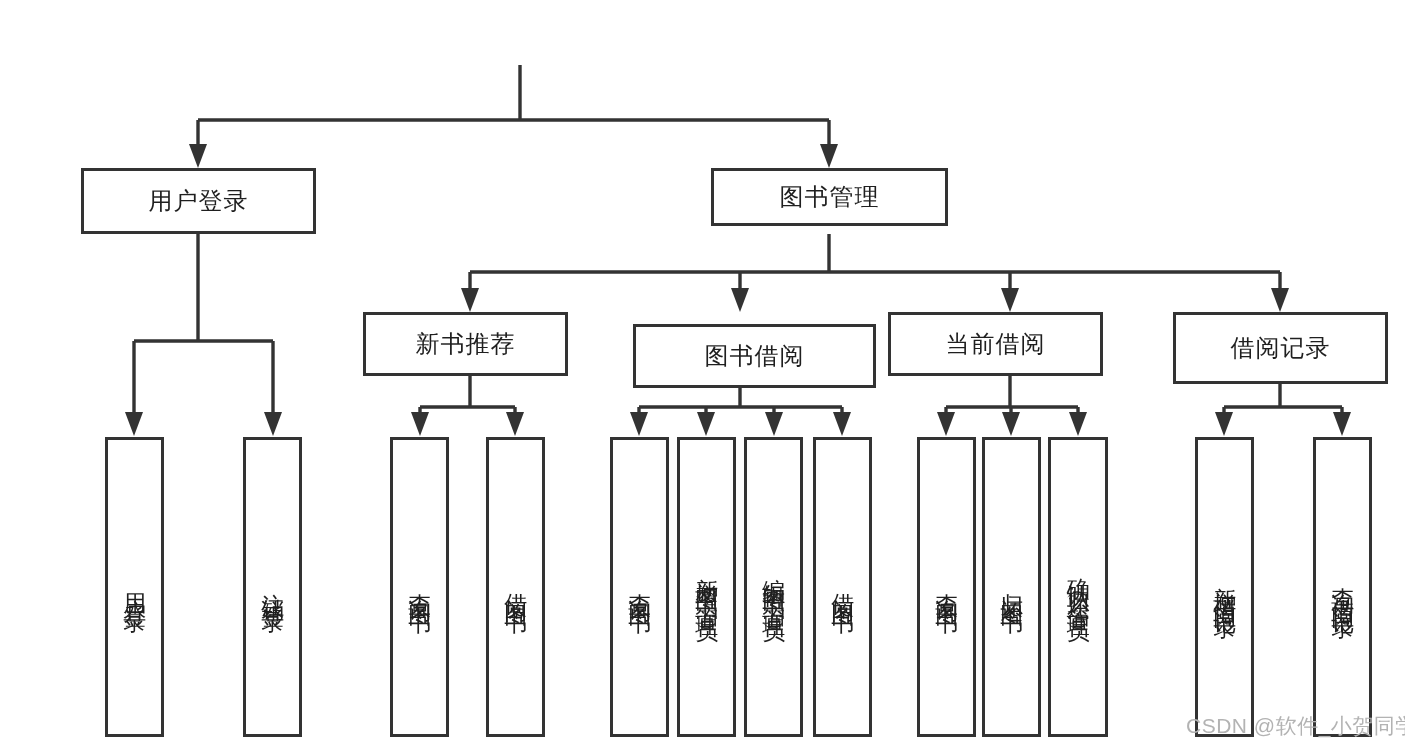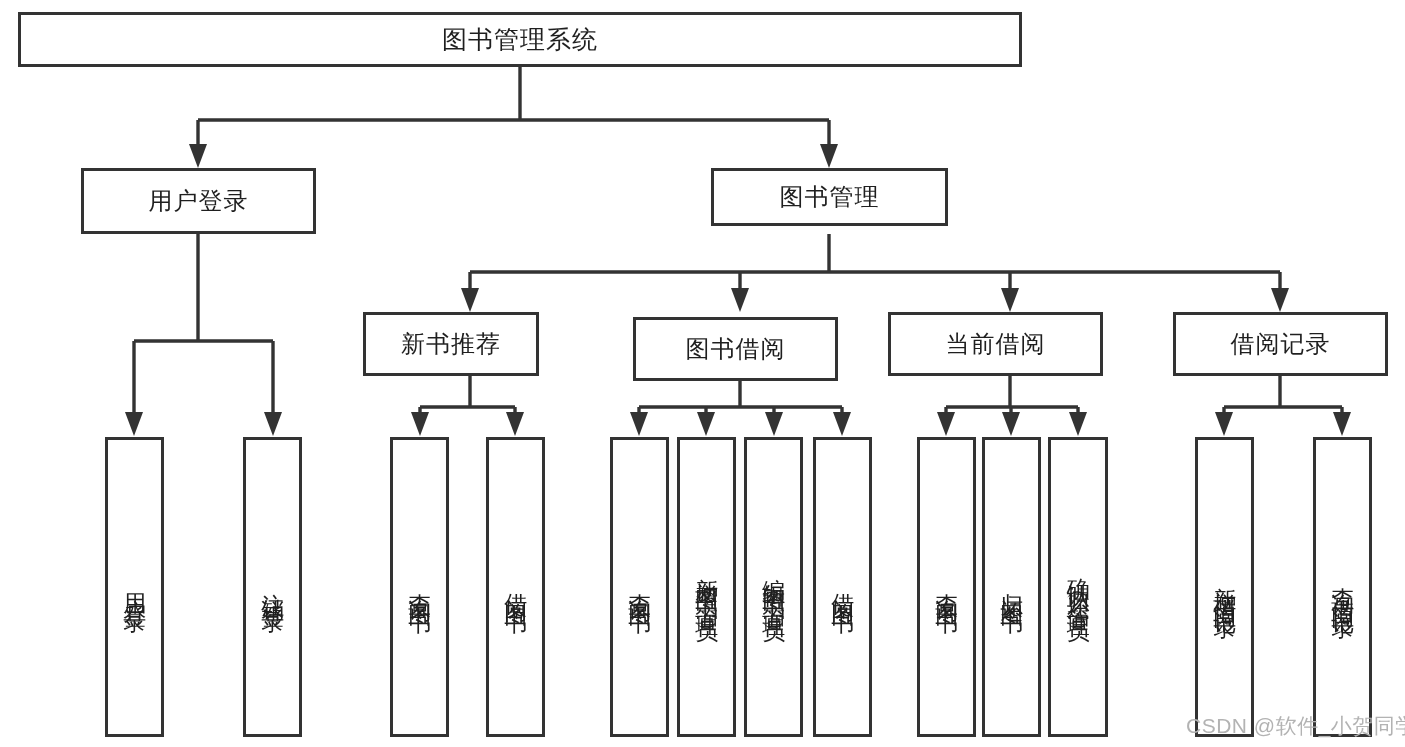--- a/index.html
+++ b/index.html
@@ -68,41 +68,38 @@
       M1001 288 L1019 288 L1010 312 Z  M1271 288 L1289 288 L1280 312 Z
       M125 412 L143 412 L134 436 Z  M264 412 L282 412 L273 436 Z
       M411 412 L429 412 L420 436 Z  M506 412 L524 412 L515 436 Z
       M630 412 L648 412 L639 436 Z  M697 412 L715 412 L706 436 Z
       M765 412 L783 412 L774 436 Z  M833 412 L851 412 L842 436 Z
       M937 412 L955 412 L946 436 Z  M1002 412 L1020 412 L1011 436 Z
       M1069 412 L1087 412 L1078 436 Z  M1215 412 L1233 412 L1224 436 Z
       M1333 412 L1351 412 L1342 436 Z"></path>
   </svg>
 
-  <div class="node root-node" style="left:18px;top:12px;width:1004px;height:55px">
-    <span class="hlabel">图书管理系统</span>
-  </div>
 
   <div class="node" style="left:81px;top:168px;width:235px;height:66px">
     <span class="hlabel">用户登录</span>
   </div>
   <div class="node" style="left:711px;top:168px;width:237px;height:58px">
     <span class="hlabel">图书管理</span>
   </div>
 
-  <div class="node" style="left:363px;top:312px;width:176px;height:64px">
+  <div class="node" style="left:363px;top:312px;width:205px;height:64px">
     <span class="hlabel">新书推荐</span>
   </div>
-  <div class="node" style="left:633px;top:317px;width:205px;height:64px">
+  <div class="node" style="left:633px;top:324px;width:243px;height:64px">
     <span class="hlabel">图书借阅</span>
   </div>
   <div class="node" style="left:888px;top:312px;width:215px;height:64px">
     <span class="hlabel">当前借阅</span>
   </div>
-  <div class="node" style="left:1173px;top:312px;width:215px;height:64px">
+  <div class="node" style="left:1173px;top:312px;width:215px;height:72px">
     <span class="hlabel">借阅记录</span>
   </div>
 
   <div class="node" style="left:105px;top:437px;width:59px;height:300px">
     <span class="vlabel">用户登录</span>
   </div>
   <div class="node" style="left:243px;top:437px;width:59px;height:300px">
     <span class="vlabel">注销登录</span>
   </div>
 

